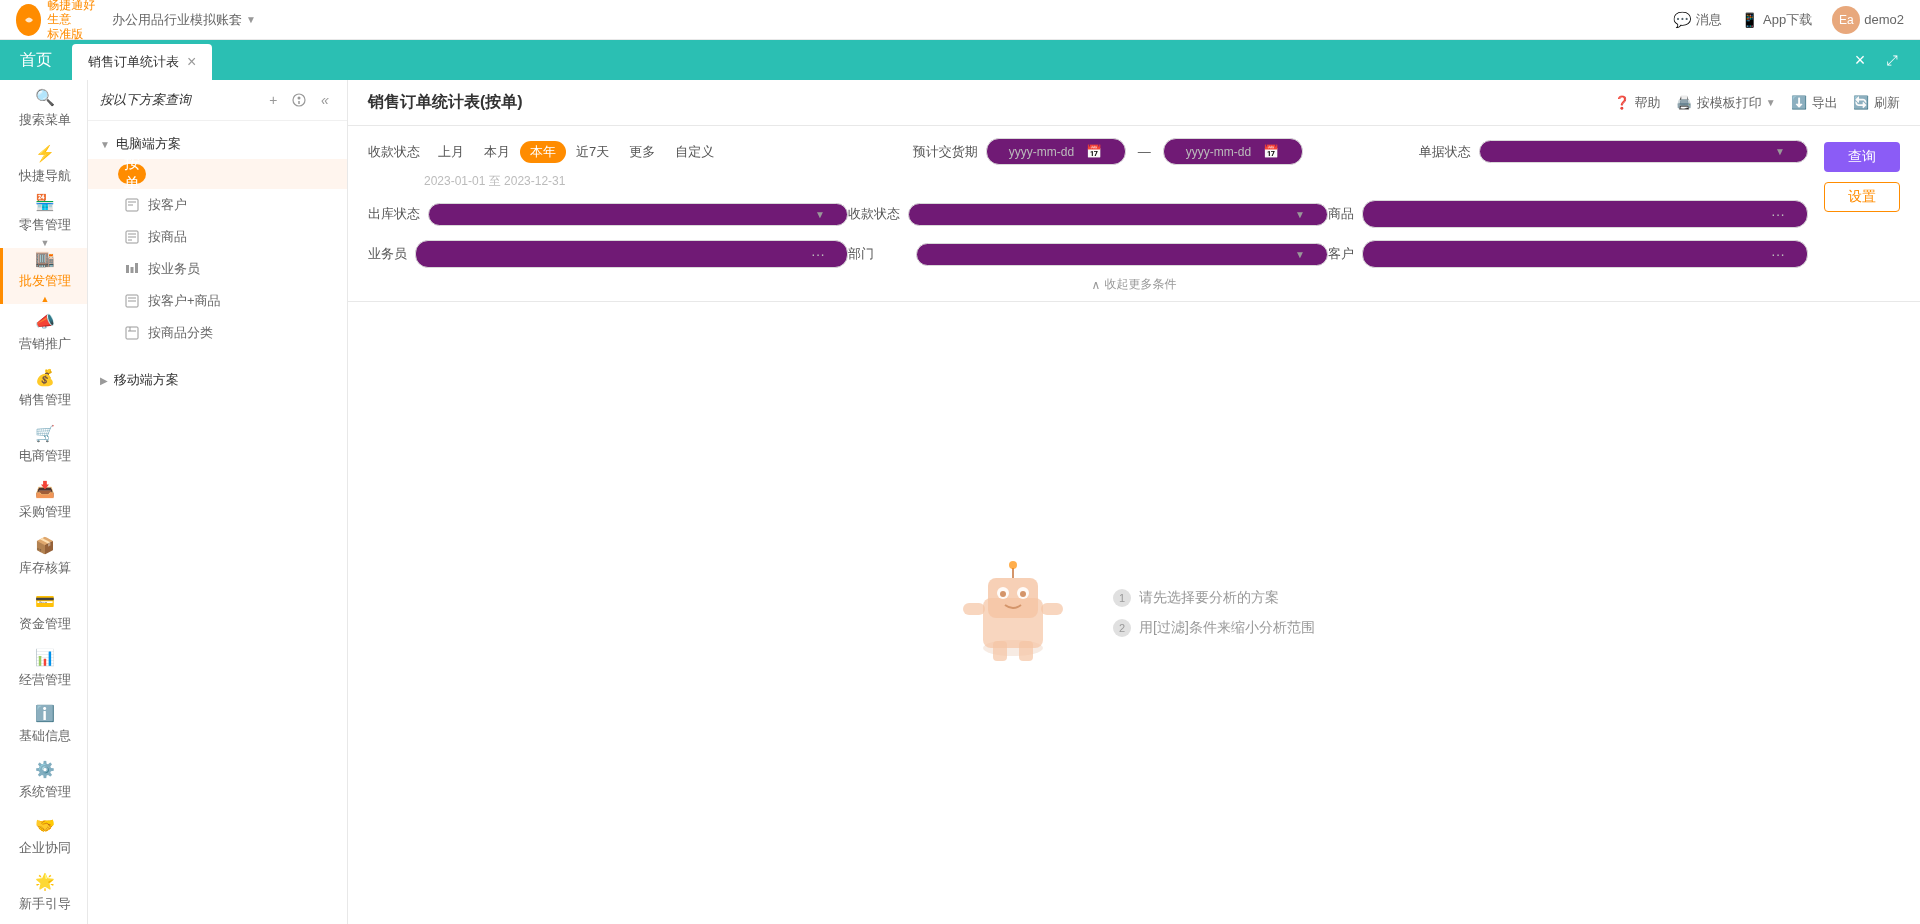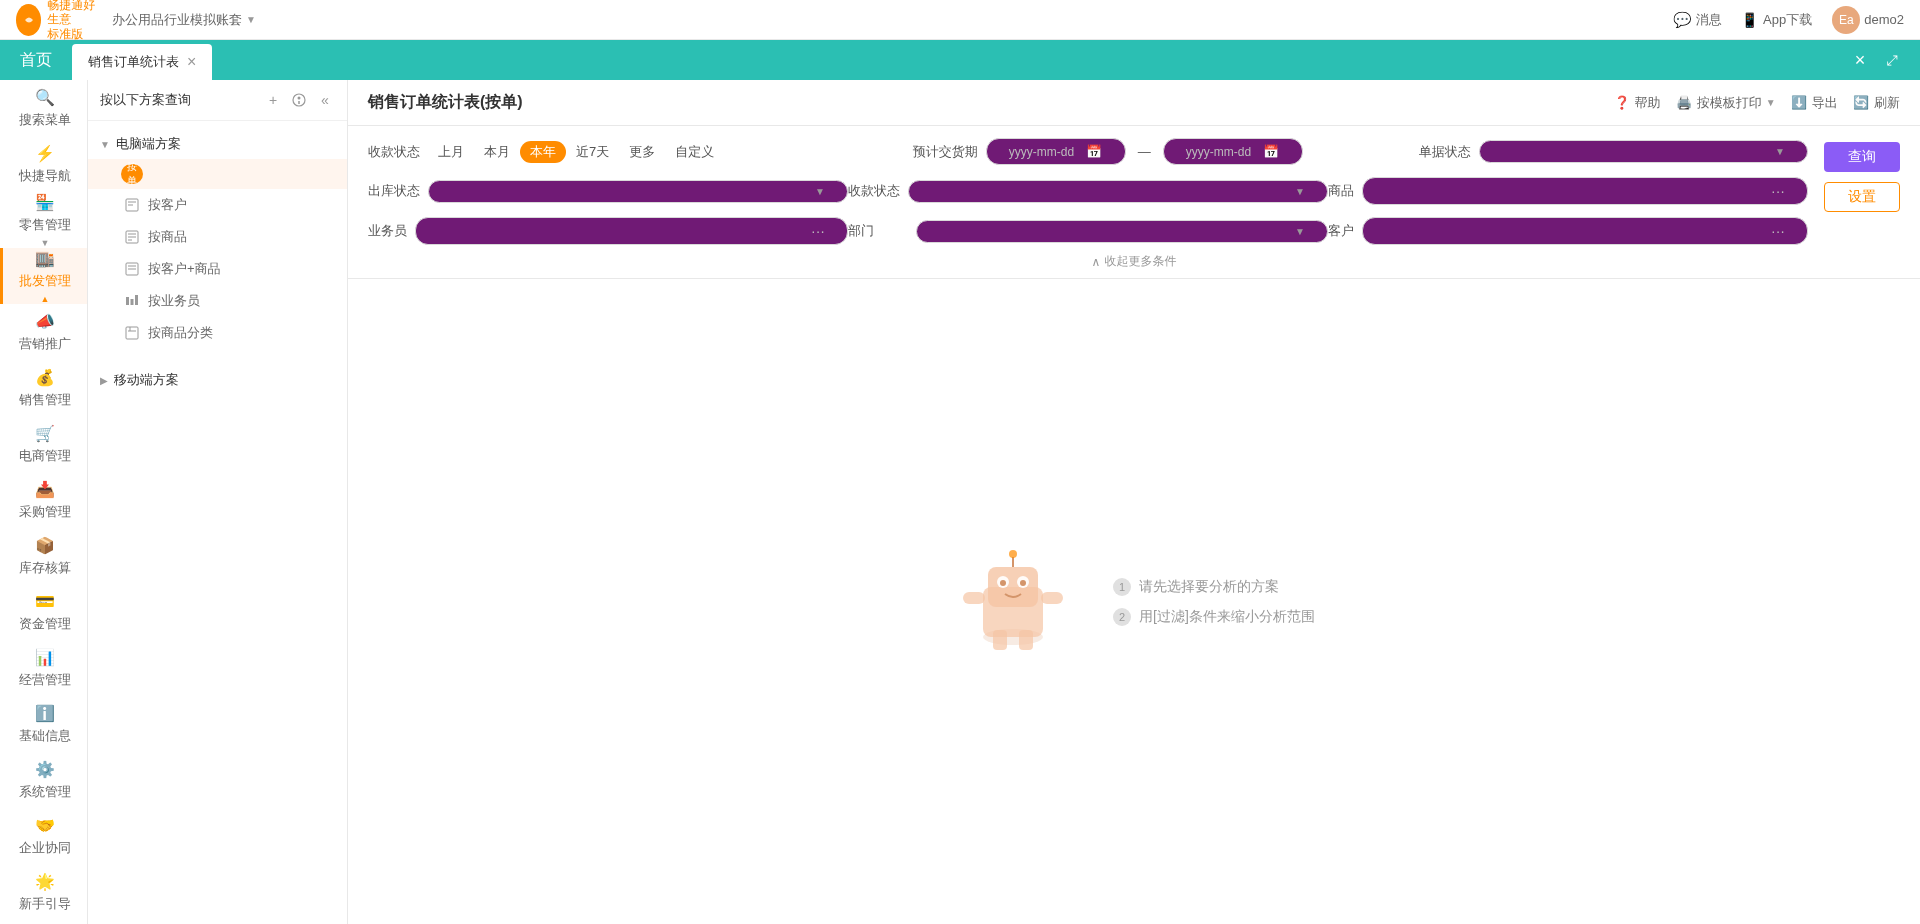--- a/index.html
+++ b/index.html
@@ -32,21 +32,21 @@
     .sidebar-item { height: 56px; display: flex; align-items: center; justify-content: center; cursor: pointer; color: #666; font-size: 13px; border-left: 3px solid transparent; }
     .sidebar-item.active { color: #ff8c00; background: #fff5ee; border-left-color: #ff8c00; }
     .sidebar-item-inner { display: flex; flex-direction: column; align-items: center; gap: 4px; }
     .sidebar-icon { font-size: 16px; }
 
     
     .main { flex: 1; display: flex; overflow: hidden; }
 
     
     .left-panel { width: 260px; background: white; border-right: 1px solid #e8e8e8; flex-shrink: 0; overflow-y: auto; }
-    .left-panel-header { padding: 10px 12px; display: flex; align-items: center; justify-content: space-between; border-bottom: 1px solid #f0f0f0; }
+    .left-panel-header { padding: 10px 12px; display: flex; align-items: center; justify-content: space-between; border-bottom: 1px solid #f0f0f0; font-style: italic; }
     .left-panel-title { font-size: 13px; color: #333; }
     .left-panel-actions { display: flex; gap: 6px; align-items: center; color: #999; }
     .action-icon { width: 20px; height: 20px; display: flex; align-items: center; justify-content: center; cursor: pointer; font-size: 14px; color: #999; }
 
     .scheme-section { padding: 8px 0; }
     .scheme-section-header { padding: 6px 12px; display: flex; align-items: center; gap: 6px; color: #333; font-size: 13px; cursor: pointer; }
     .scheme-section-header .arrow { font-size: 10px; color: #999; }
     .scheme-item { padding: 7px 12px 7px 36px; display: flex; align-items: center; gap: 8px; cursor: pointer; color: #666; font-size: 13px; }
     .scheme-item.active { color: #ff8c00; background: #fff5ee; }
     .scheme-item-icon { width: 16px; height: 16px; display: flex; align-items: center; justify-content: center; font-size: 12px; color: #999; }
@@ -271,21 +271,21 @@
       </div>
 
       <div class="scheme-section">
         <div class="scheme-section-header">
           <span class="arrow">▼</span>
           <span>电脑端方案</span>
         </div>
 
         <div class="scheme-item active">
           <div class="scheme-item-icon">
-            <div class="scheme-badge" style="background:#ff8c00;color:white;font-size:10px;padding:1px 6px;border-radius:10px;">按单</div>
+            <div class="scheme-badge" style="background:#ff8c00;color:white;font-size:16px;padding:1px 6px;border-radius:10px;">按单</div>
           </div>
         </div>
 
         <div class="scheme-item">
           <div class="scheme-item-icon">
             <svg width="14" height="14" viewBox="0 0 14 14">
                 <rect x="1" y="1" width="12" height="12" rx="1" stroke="#999" stroke-width="1" fill="none"></rect>
                 <line x1="3" y1="4" x2="11" y2="4" stroke="#999" stroke-width="1"></line>
                 <line x1="3" y1="7" x2="8" y2="7" stroke="#999" stroke-width="1"></line>
               </svg>
@@ -301,37 +301,37 @@
                 <line x1="3" y1="7" x2="11" y2="7" stroke="#999" stroke-width="1"></line>
                 <line x1="3" y1="10" x2="7" y2="10" stroke="#999" stroke-width="1"></line>
               </svg>
           </div>
           <span>按商品</span>
         </div>
 
         <div class="scheme-item">
           <div class="scheme-item-icon">
             <svg width="14" height="14" viewBox="0 0 14 14">
+                <rect x="1" y="3" width="3" height="8" fill="#999"></rect>
+                <rect x="5.5" y="5" width="3" height="6" fill="#999"></rect>
+                <rect x="10" y="1" width="3" height="10" fill="#999"></rect>
+              </svg>
+          </div>
+          <span>按业务员</span>
+        </div>
+
+        <div class="scheme-item">
+          <div class="scheme-item-icon">
+            <svg width="14" height="14" viewBox="0 0 14 14">
                 <rect x="1" y="1" width="12" height="12" rx="1" stroke="#999" stroke-width="1" fill="none"></rect>
                 <line x1="3" y1="4" x2="11" y2="4" stroke="#999" stroke-width="1"></line>
                 <line x1="3" y1="7" x2="11" y2="7" stroke="#999" stroke-width="1"></line>
               </svg>
           </div>
           <span>按客户+商品</span>
-        </div>
-
-        <div class="scheme-item">
-          <div class="scheme-item-icon">
-            <svg width="14" height="14" viewBox="0 0 14 14">
-                <rect x="1" y="3" width="3" height="8" fill="#999"></rect>
-                <rect x="5.5" y="5" width="3" height="6" fill="#999"></rect>
-                <rect x="10" y="1" width="3" height="10" fill="#999"></rect>
-              </svg>
-          </div>
-          <span>按业务员</span>
         </div>
 
         <div class="scheme-item">
           <div class="scheme-item-icon">
             <svg width="14" height="14" viewBox="0 0 14 14">
                 <rect x="1" y="1" width="12" height="12" rx="1" stroke="#999" stroke-width="1" fill="none"></rect>
                 <line x1="3" y1="5" x2="11" y2="5" stroke="#999" stroke-width="1"></line>
                 <line x1="5" y1="1" x2="5" y2="5" stroke="#999" stroke-width="1"></line>
               </svg>
           </div>
@@ -405,20 +405,23 @@
 
               <div class="filter-cell" style="flex:1;min-width:0;">
                 <span class="filter-cell-label">单据状态</span>
                 <div class="input-box" style="flex:1;">
                   <span></span>
                   <span class="select-arrow">▼</span>
                 </div>
               </div>
             </div>
 
+            <div style="display:flex;padding:0 0 10px 56px;margin-top:-4px;">
+              <span style="font-size:12px;color:#bbb;">2023-01-01 至 2023-12-31</span>
+            </div>
 
             <div class="filter-grid-row">
               <div class="filter-cell" style="flex:1;min-width:0;">
                 <span class="filter-cell-label">出库状态</span>
                 <div class="input-box" style="flex:1;">
                   <span></span>
                   <span class="select-arrow">▼</span>
                 </div>
               </div>
               <div class="filter-cell" style="flex:1;min-width:0;">

